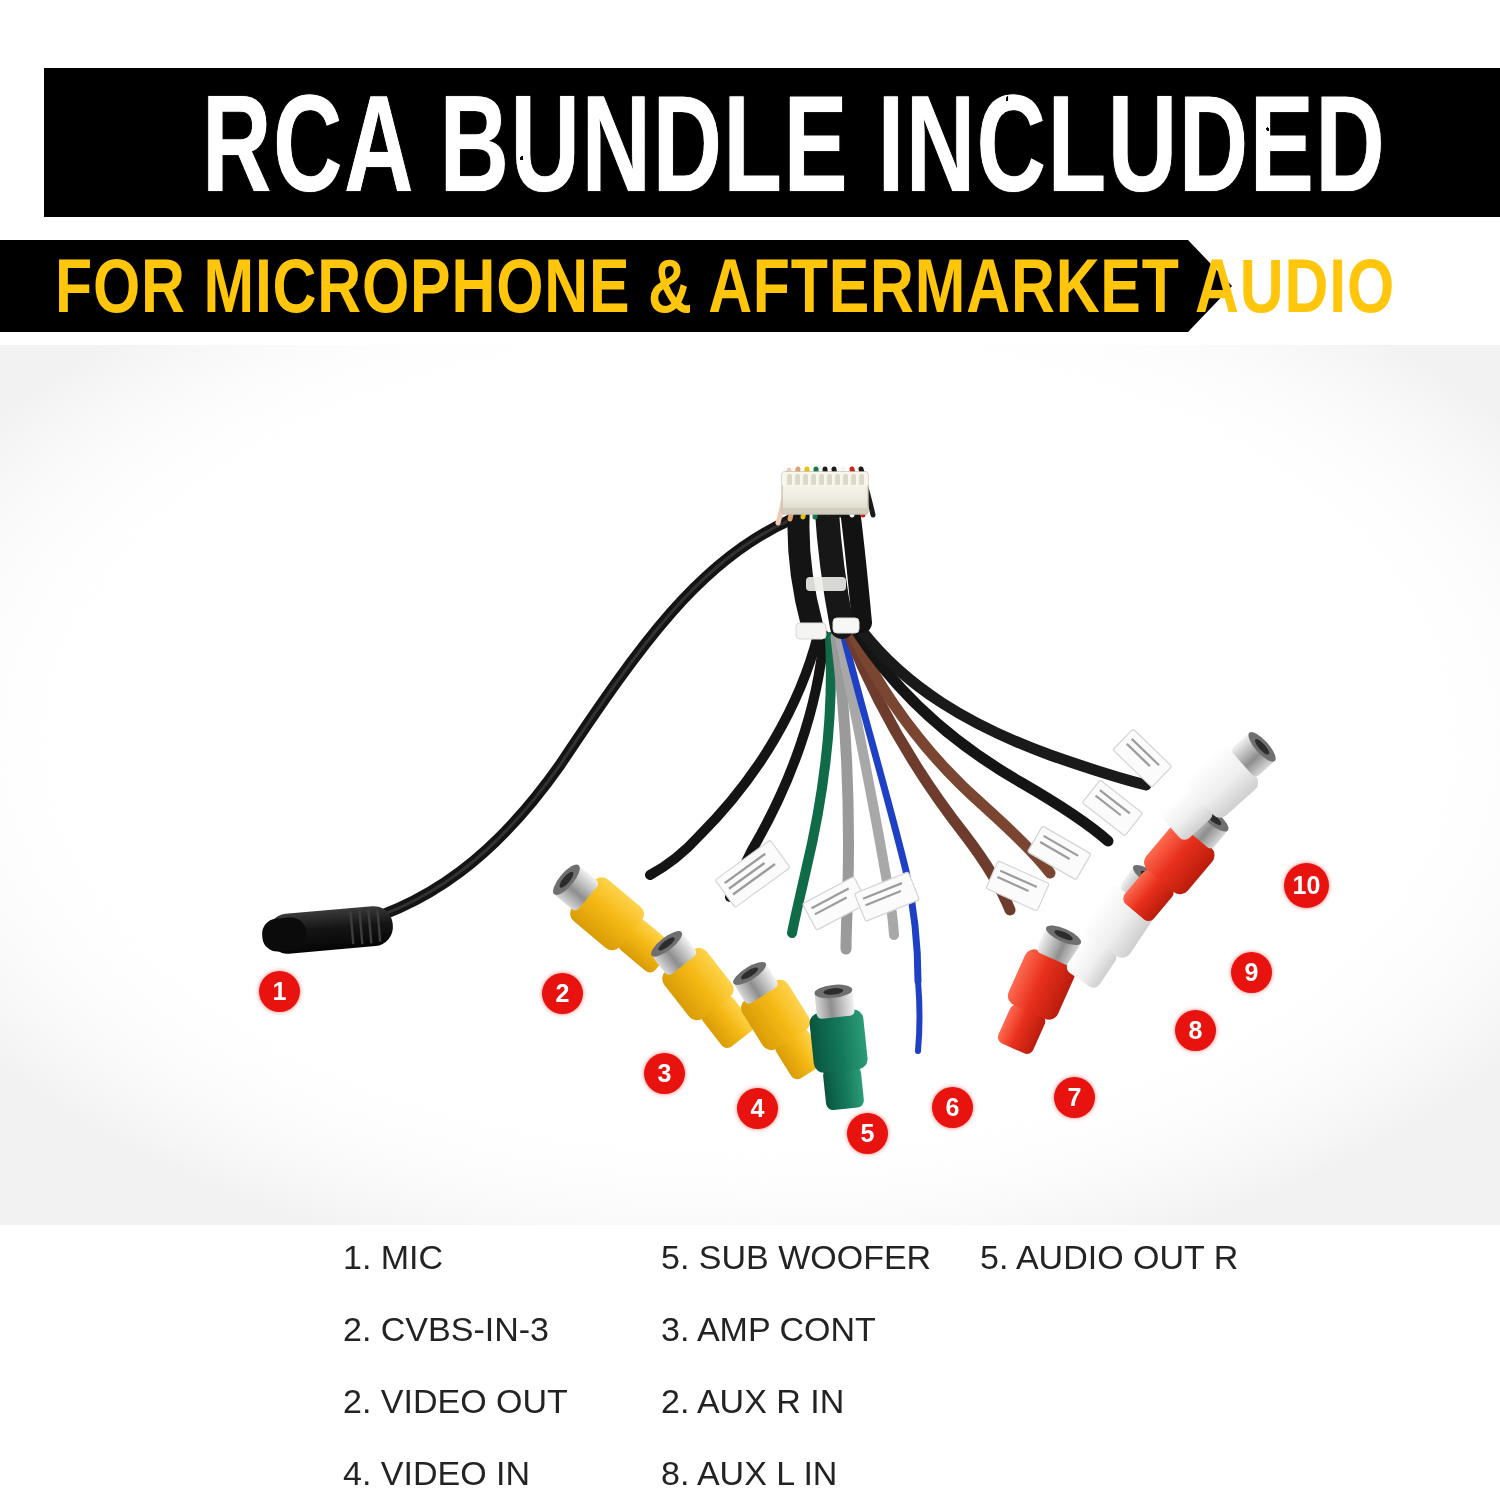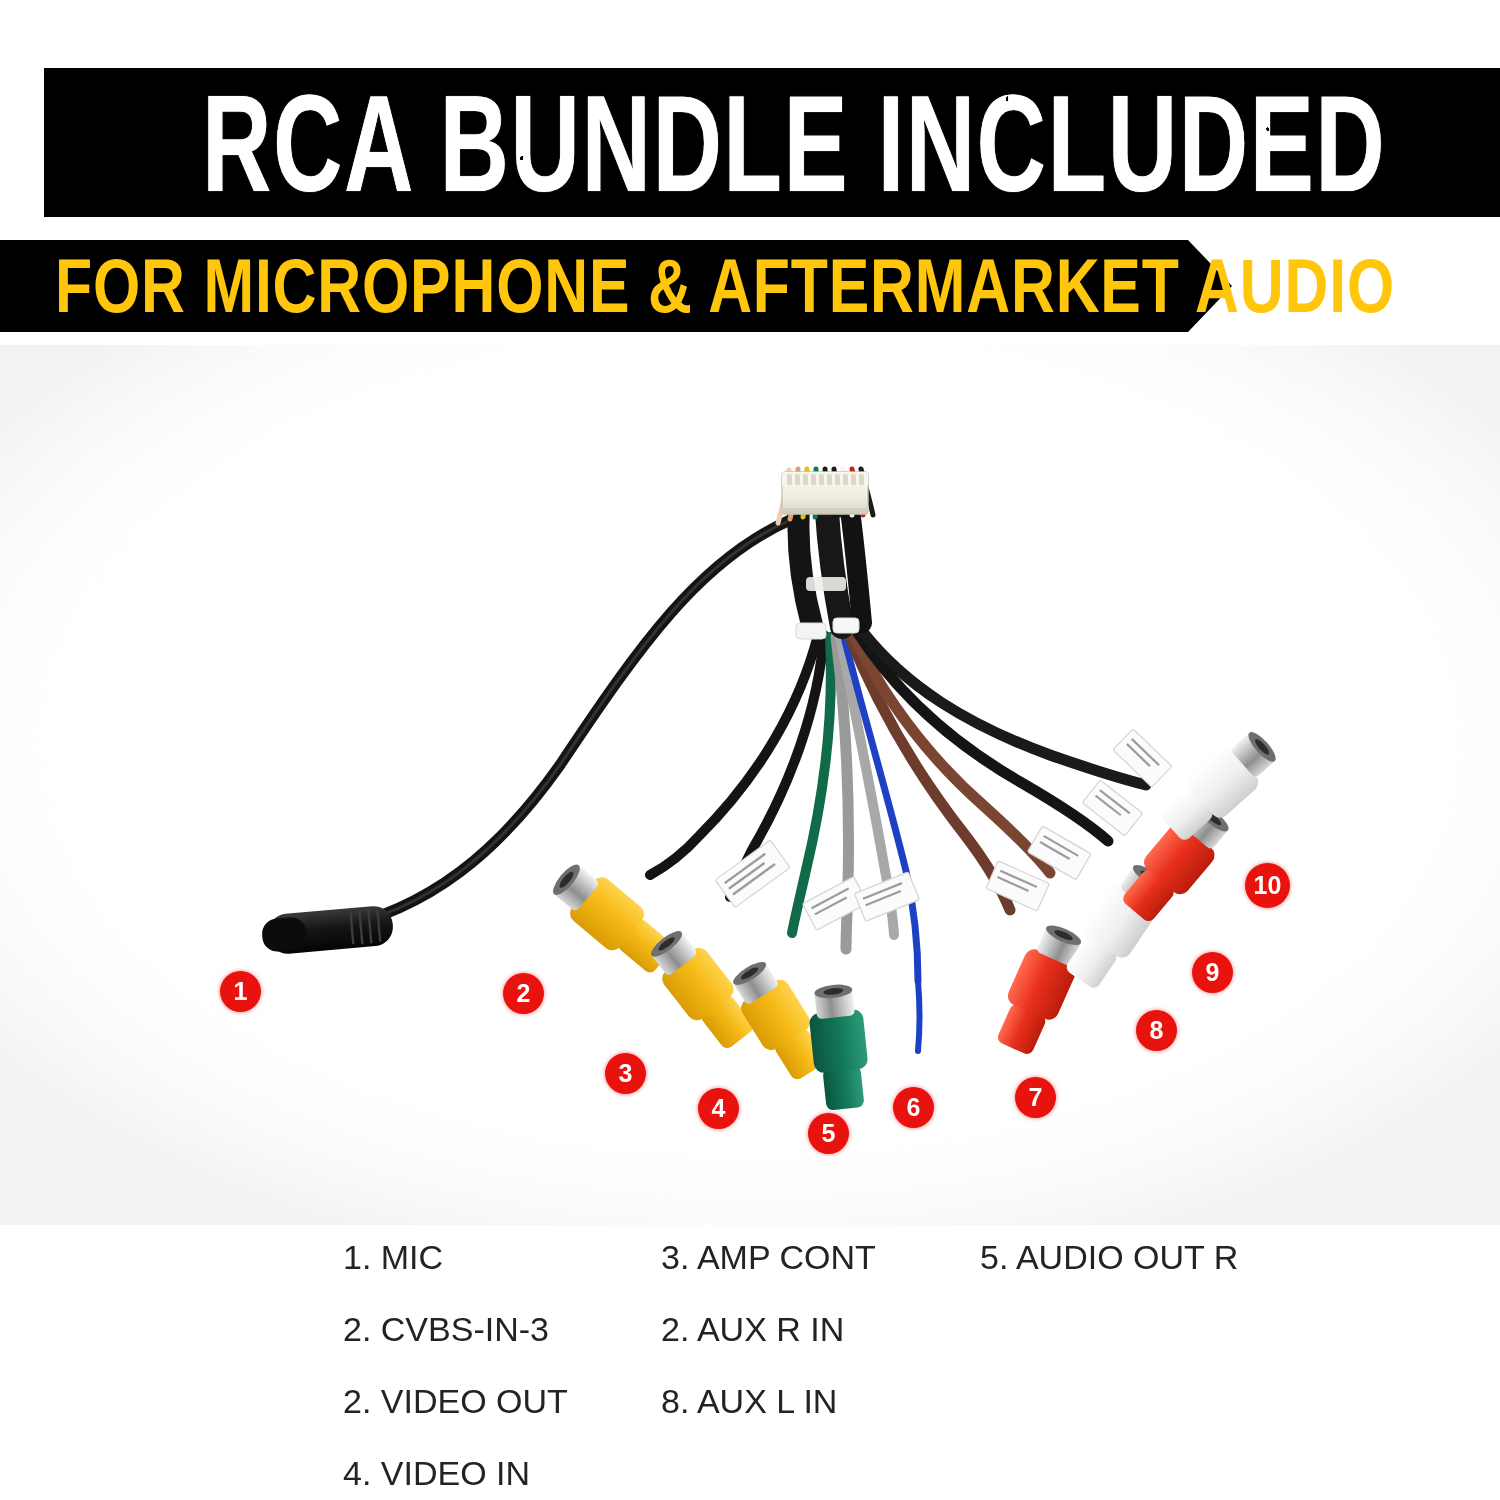--- a/index.html
+++ b/index.html
@@ -68,20 +68,21 @@
   #photo-svg{position:absolute;left:0;top:0;width:1500px;height:880px;}
 
   
   .marker{
     position:absolute; border-radius:50%;
     background:#E8120F;
     color:#ffffff;
     font-weight:bold;
     display:flex; align-items:center; justify-content:center;
     box-shadow:0 0 4px rgba(232,18,15,.55);
+    margin-left:39px;
   }
   .m-sm{width:41px;height:41px;font-size:25px;}
   .m-lg{width:45px;height:45px;font-size:25px;}
 
   
   #legend{
     position:absolute; left:0; top:1240px; width:1500px; height:230px;
   }
   .legend-col{position:absolute; top:0;}
   .legend-col .row{
@@ -459,20 +460,21 @@
   </div>
 
 <div id="legend">
   <div class="legend-col" id="col1">
     <div class="row">1. MIC</div>
     <div class="row">2. CVBS-IN-3</div>
     <div class="row">2. VIDEO OUT</div>
     <div class="row">4. VIDEO IN</div>
   </div>
   <div class="legend-col" id="col2">
+    <div class="row">5. SUB WOOFER</div>
     <div class="row">3. AMP CONT</div>
     <div class="row">2. AUX R IN</div>
     <div class="row">8. AUX L IN</div>
   </div>
   <div class="legend-col" id="col3">
     <div class="row">5. AUDIO OUT R</div>
   </div>
 </div>
 
 </body></html>

